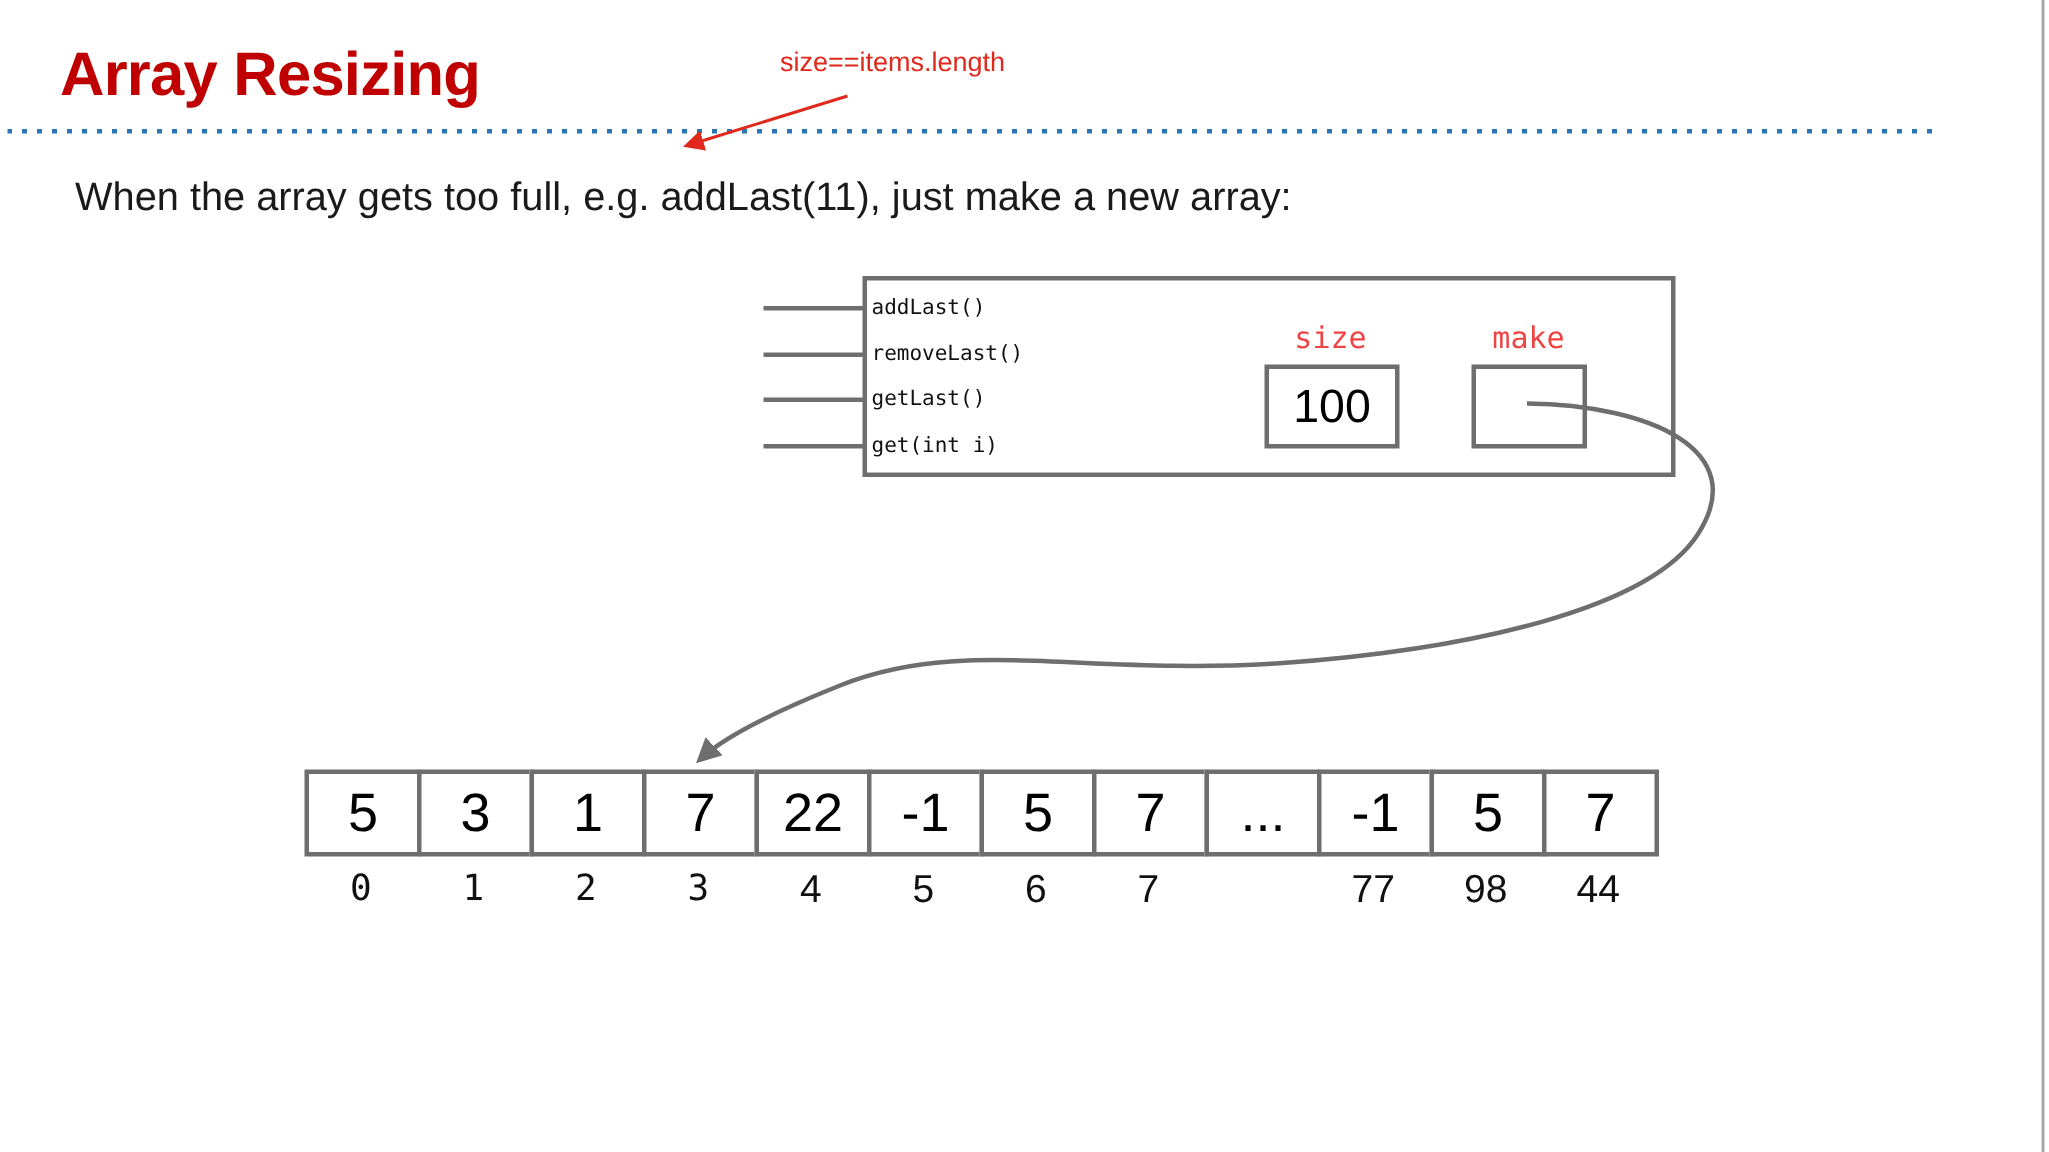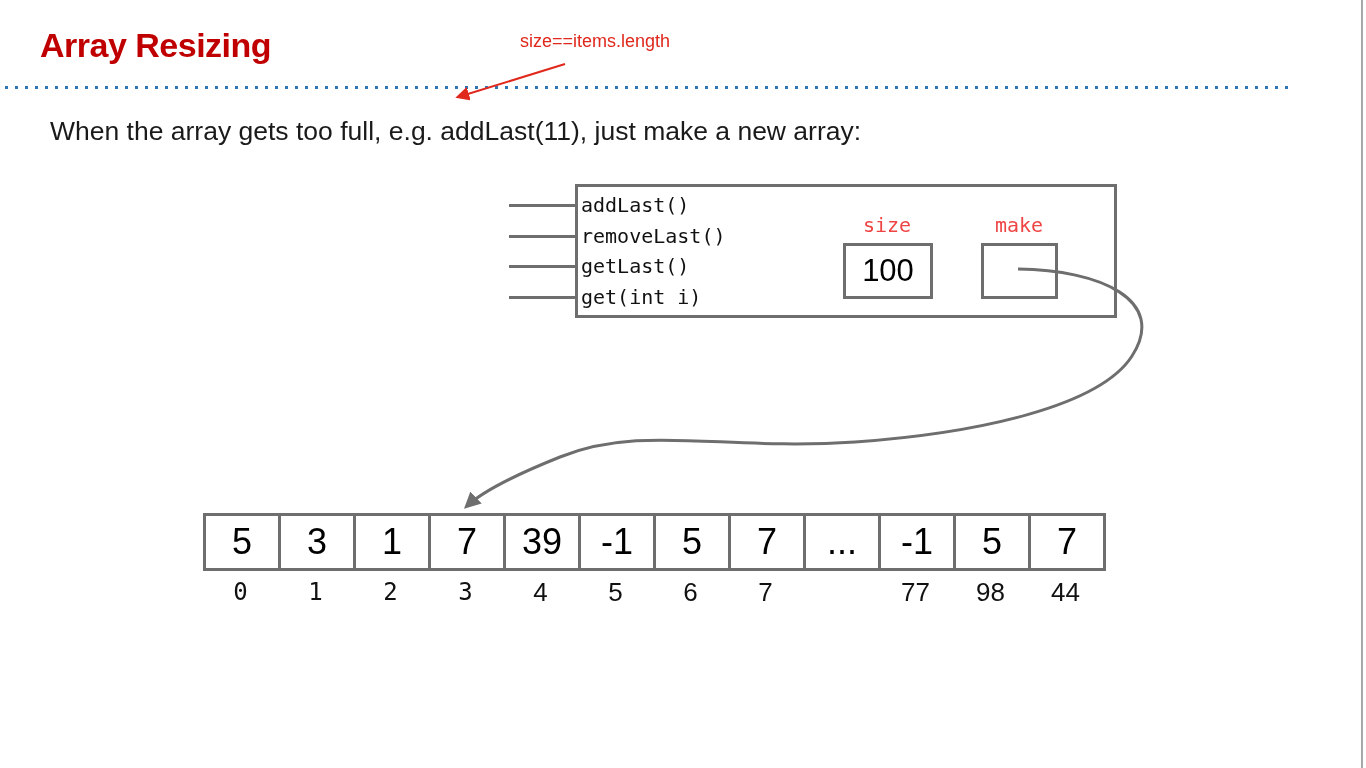--- a/index.html
+++ b/index.html
@@ -9,42 +9,42 @@
     --diagram-gray:#6e6e6e;
     --text-black:#1a1a1a;
   }
   html,body{margin:0;padding:0;background:#fff;}
   .slide{
     position:relative;width:1366px;height:768px;background:#ffffff;overflow:hidden;
     font-family:"Liberation Sans",sans-serif;color:var(--text-black);
   }
   .slide-title{
     position:absolute;left:40px;top:26px;margin:0;
-    font-size:34px;font-weight:bold;color:var(--title-red);letter-spacing:-0.5px;
+    font-size:41px;font-weight:bold;color:var(--title-red);letter-spacing:-0.5px;
   }
   .annotation{
     position:absolute;left:520px;top:31px;
     font-size:18px;color:var(--annotation-red);white-space:nowrap;
   }
   .dotted-divider{
     position:absolute;left:5px;top:86px;width:1288px;height:3px;
     background-image:repeating-linear-gradient(to right,var(--divider-blue) 0 3px,transparent 3px 10px);
   }
   .body-text{
     position:absolute;left:50px;top:112px;margin:0;width:1000px;
     font-size:26.5px;line-height:38px;color:var(--text-black);
   }
   
   .alist-box{
     position:absolute;left:575px;top:184px;width:542px;height:134px;
     border:3px solid var(--diagram-gray);box-sizing:border-box;background:#fff;
   }
   .method-list{
     position:absolute;left:581px;top:190px;
-    font-family:"DejaVu Sans Mono",monospace;font-size:20px;color:#111;
+    font-family:"DejaVu Sans Mono",monospace;font-size:14px;color:#111;
   }
   .method-item{height:30.6px;line-height:30.6px;white-space:pre;}
   .connector{
     position:absolute;left:509px;width:69px;height:3px;background:var(--diagram-gray);
   }
   .field-label{
     position:absolute;top:213px;width:90px;text-align:center;
     font-family:"DejaVu Sans Mono",monospace;font-size:20px;color:#ef4444;
   }
   .size-label{left:842px;}
@@ -133,21 +133,21 @@
       <div class="array-cell">
         <span>3</span>
       </div>
       <div class="array-cell">
         <span>1</span>
       </div>
       <div class="array-cell">
         <span>7</span>
       </div>
       <div class="array-cell">
-        <span>39</span>
+        <span>22</span>
       </div>
       <div class="array-cell">
         <span>-1</span>
       </div>
       <div class="array-cell">
         <span>5</span>
       </div>
       <div class="array-cell">
         <span>7</span>
       </div>

